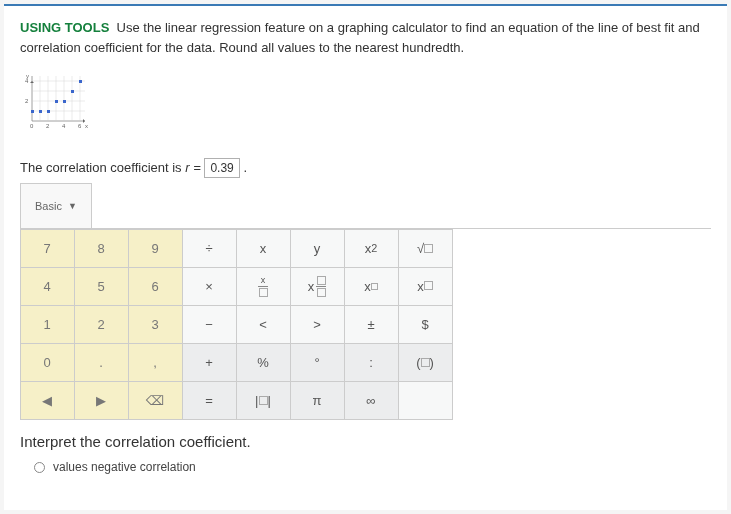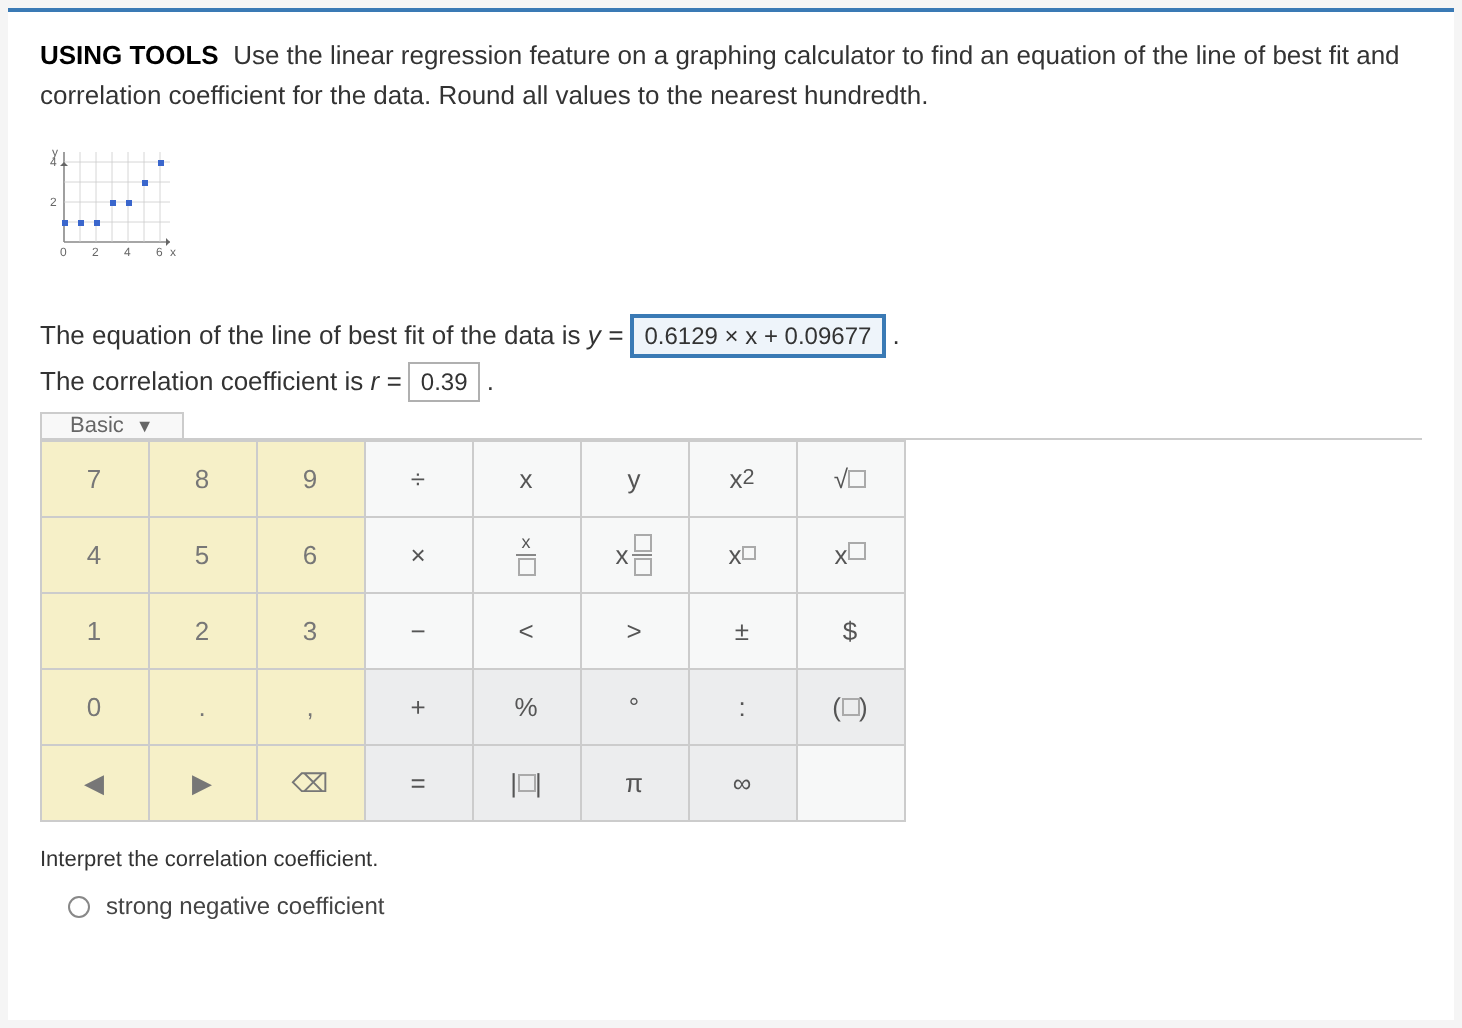--- a/index.html
+++ b/index.html
@@ -1,37 +1,37 @@
 <!DOCTYPE html>
 <html><head>
 <meta charset="utf-8">
 <style>
 *{box-sizing:border-box;margin:0;padding:0}
 body{font-family:Arial,Helvetica,sans-serif;font-size:13px;color:#333;background:#f5f5f5;width:731px;height:514px;overflow:hidden}
 .page{background:#fff;margin:4px;border-top:2px solid #3a7ab5;padding:12px 16px 0 16px;height:506px}
 .title-line{line-height:1.5;margin-bottom:10px}
-.title-bold{color:#000000;font-weight:bold}
+.title-bold{color:#15803d;font-weight:bold}
 .italic{}
 .chart{width:70px;height:60px;margin:4px 0 18px 0}
 .eq-line{margin:8px 0;font-size:13px}
 .ans-box{border:1px solid #b0b0b0;padding:2px 5px;font-size:12px;color:#333}
 .ans-box.sel{border:2px solid #3a7ab5;background:#eef4fa}
 .keypad-wrap{margin-top:8px}
 .tab-row{display:flex;align-items:flex-end;border-bottom:1px solid #ccc}
-.tab{padding:0 14px;font-size:11px;color:#666;background:#f8f8f8;border:1px solid #ccc;border-bottom:none;cursor:pointer;display:flex;align-items:center;gap:6px}
+.tab{padding:16px 14px;font-size:11px;color:#666;background:#f8f8f8;border:1px solid #ccc;border-bottom:none;cursor:pointer;display:flex;align-items:center;gap:6px}
 .tab .arrow{font-size:9px}
 .keypad{display:grid;grid-template-columns:repeat(8,54px);grid-template-rows:repeat(5,38px)}
 .key{border:1px solid #ccc;display:flex;align-items:center;justify-content:center;font-size:13px;color:#555;background:#ecedee;cursor:pointer;margin:-0.5px}
 .key.num{background:#f6f0c8;color:#777}
 .key.light{background:#f7f8f8}
 .key .frac{display:flex;flex-direction:column;align-items:center;font-size:9px;line-height:1}
 .key .frac .bar{width:10px;border-top:1px solid #888;margin:1px 0}
 .key .box{border:1px solid #aaa;width:9px;height:9px;display:inline-block}
 .key sup .box{width:7px;height:7px}
-.interp{margin-top:14px;font-size:11px}
+.interp{margin-top:14px;font-size:15px}
 .option{margin-top:10px;margin-left:14px;display:flex;align-items:center;gap:8px;font-size:12px;color:#444}
 .radio{width:11px;height:11px;border:1px solid #888;border-radius:50%}
 svg text{font-size:6px;fill:#666}
 </style>
 </head>
 <body>
 
 <div class="page">
   <div class="title-line">
     <span class="title-bold">USING TOOLS</span>&nbsp;&nbsp;<span>Use the </span><span class="italic">linear regression</span><span> feature on a graphing calculator to find an equation of the line of best fit and correlation coefficient for the data. Round all values to the nearest hundredth.</span>
@@ -66,25 +66,20 @@
       <rect x="11" y="39" width="3" height="3"></rect>
         <rect x="19" y="39" width="3" height="3"></rect>
         <rect x="27" y="39" width="3" height="3"></rect>
       <rect x="35" y="29" width="3" height="3"></rect>
         <rect x="43" y="29" width="3" height="3"></rect>
         <rect x="51" y="19" width="3" height="3"></rect>
         <rect x="59" y="9" width="3" height="3"></rect>
     </g>
   </svg>
 
-  <div class="eq-line">
-    <span>The equation of the line of best fit of the data is </span><i>y = </i>
-    <span class="ans-box sel">0.6129 × x + 0.09677</span>
-    <span>.</span>
-  </div>
 
   <div class="eq-line">
     <span>The correlation coefficient is </span><i>r = </i>
     <span class="ans-box">0.39</span>
     <span>.</span>
   </div>
 
   <div class="keypad-wrap">
     <div class="tab-row">
       <div class="tab">
@@ -142,15 +137,15 @@
         <div class="key">|<span class="box"></span>|</div>
         <div class="key">π</div>
         <div class="key">∞</div>
         <div class="key" style="background: rgb(247, 248, 248);"></div>
       </div>
   </div>
 
   <div class="interp">Interpret the correlation coefficient.</div>
   <div class="option">
     <span class="radio"></span>
-    <span>strong negative coefficient</span>
+    <span>values negative correlation</span>
   </div>
 </div>
 
 </body></html>

